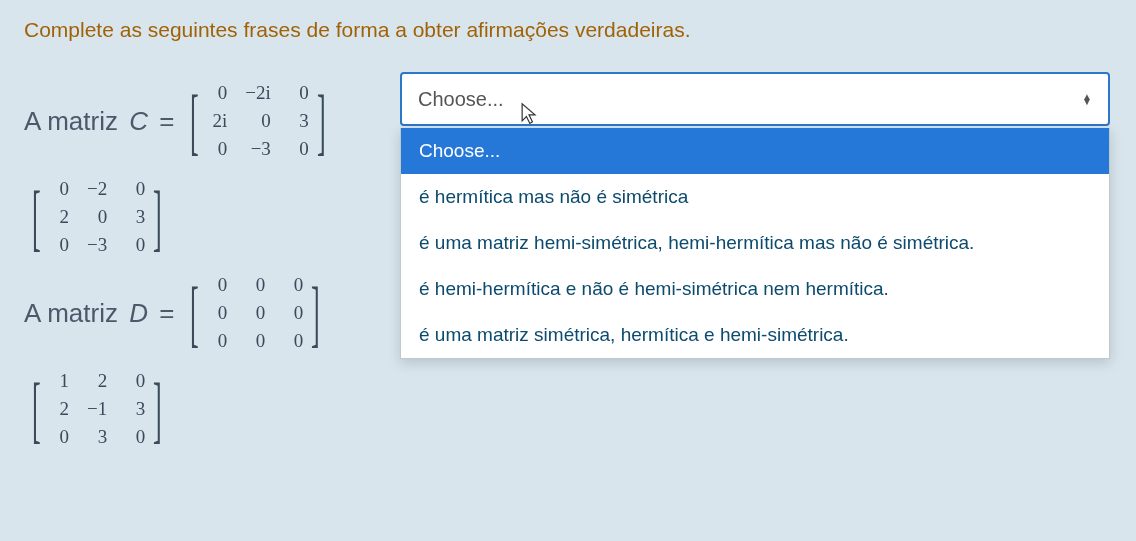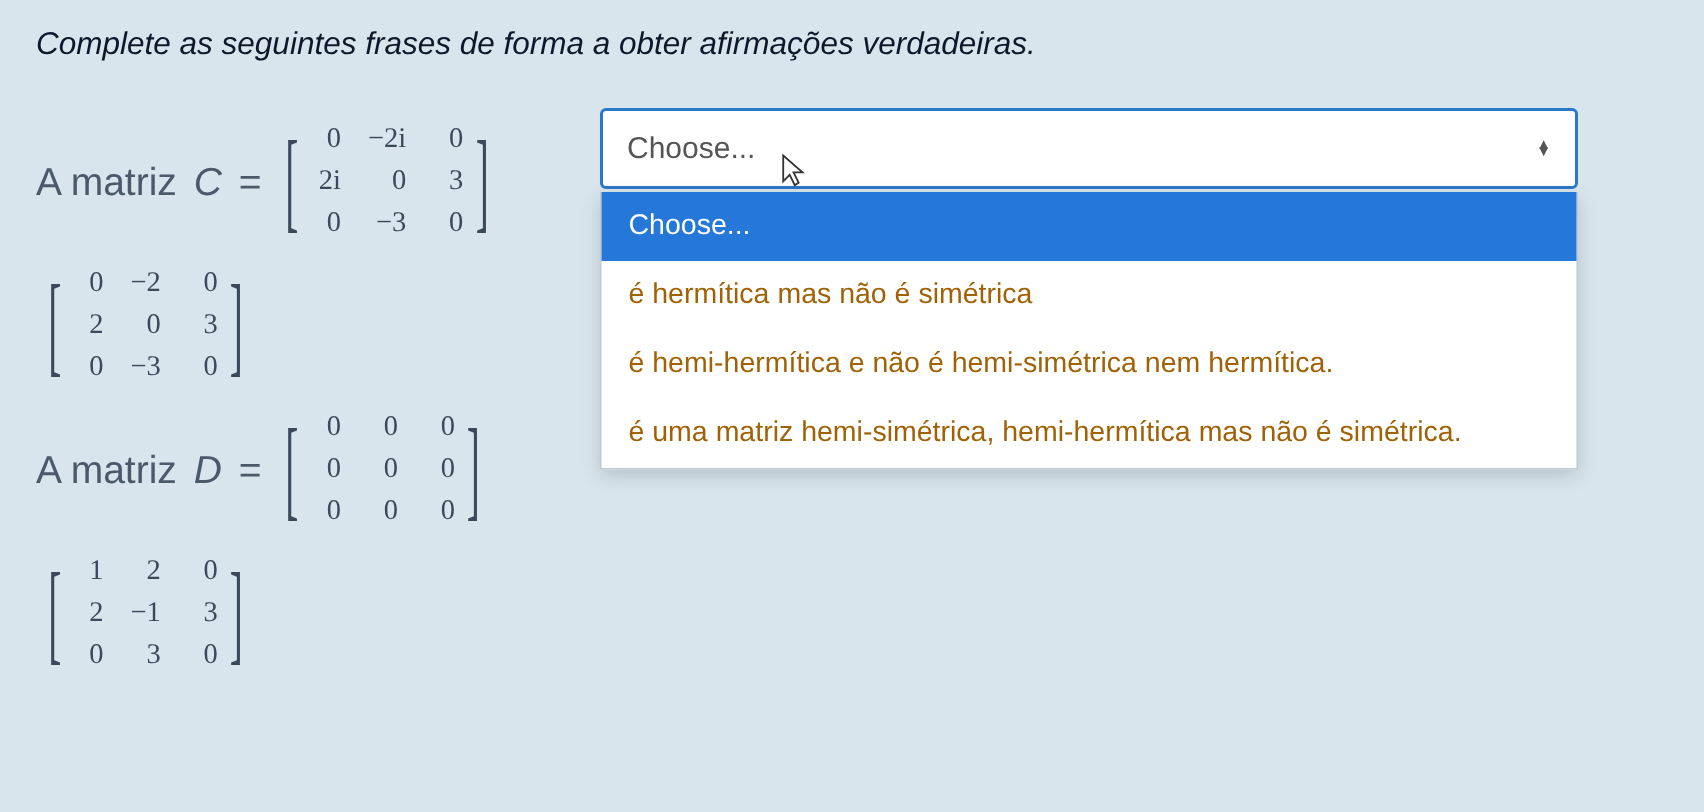--- a/index.html
+++ b/index.html
@@ -5,25 +5,24 @@
     * { margin: 0; padding: 0; box-sizing: border-box; }
     body {
       font-family: 'Segoe UI', Arial, sans-serif;
       background: #d8e5ed;
       width: 1136px;
       height: 541px;
       overflow: hidden;
       position: relative;
     }
     .instruction {
-      color: #0f172a;
+      color: #a16207;
       font-size: 21px;
       padding: 18px 16px 10px 24px;
       font-weight: 400;
-      font-style: italic;
     }
     .content-area {
       display: flex;
       padding: 0 24px;
       gap: 20px;
       position: relative;
     }
     .matrix-column {
       display: flex;
       flex-direction: column;
@@ -68,21 +67,21 @@
       text-align: center;
     }
     .matrix-cells span {
       min-width: 20px;
       text-align: right;
     }
     .dropdown-container {
       position: absolute;
       left: 400px;
       top: 20px;
-      width: 652px;
+      width: 710px;
     }
     .dropdown-select {
       background: #ffffff;
       border: 2px solid #2a78c8;
       border-radius: 4px;
       padding: 12px 16px;
       font-size: 20px;
       color: #555;
       display: flex;
       justify-content: space-between;
@@ -99,21 +98,21 @@
     .dropdown-list {
       background: #ffffff;
       border: 1px solid #c0c8d0;
       border-top: none;
       box-shadow: 0 4px 12px rgba(0,0,0,0.15);
       margin-top: 2px;
     }
     .dropdown-option {
       padding: 12px 18px;
       font-size: 19px;
-      color: #a16207;
+      color: #0c4a6e;
       border-bottom: 0px solid #e8e8e8;
       cursor: pointer;
     }
     .dropdown-option.highlighted {
       background: #2678d8;
       color: #ffffff;
     }
     .cursor-icon {
       position: absolute;
       left: 102px;
@@ -229,18 +228,19 @@
         </svg>
       </div>
       <div class="dropdown-arrows">
         <span>▲</span>
         <span>▼</span>
       </div>
     </div>
     <div class="dropdown-list">
       <div class="dropdown-option highlighted">Choose...</div>
       <div class="dropdown-option">é hermítica mas não é simétrica</div>
+      <div class="dropdown-option">é uma matriz hemi-simétrica, hemi-hermítica mas não é simétrica.</div>
       <div class="dropdown-option">é hemi-hermítica e não é hemi-simétrica nem hermítica.</div>
-      <div class="dropdown-option">é uma matriz hemi-simétrica, hemi-hermítica mas não é simétrica.</div>
+      <div class="dropdown-option">é uma matriz simétrica, hermítica e hemi-simétrica.</div>
     </div>
   </div>
 
 </div>
 
 </body></html>

